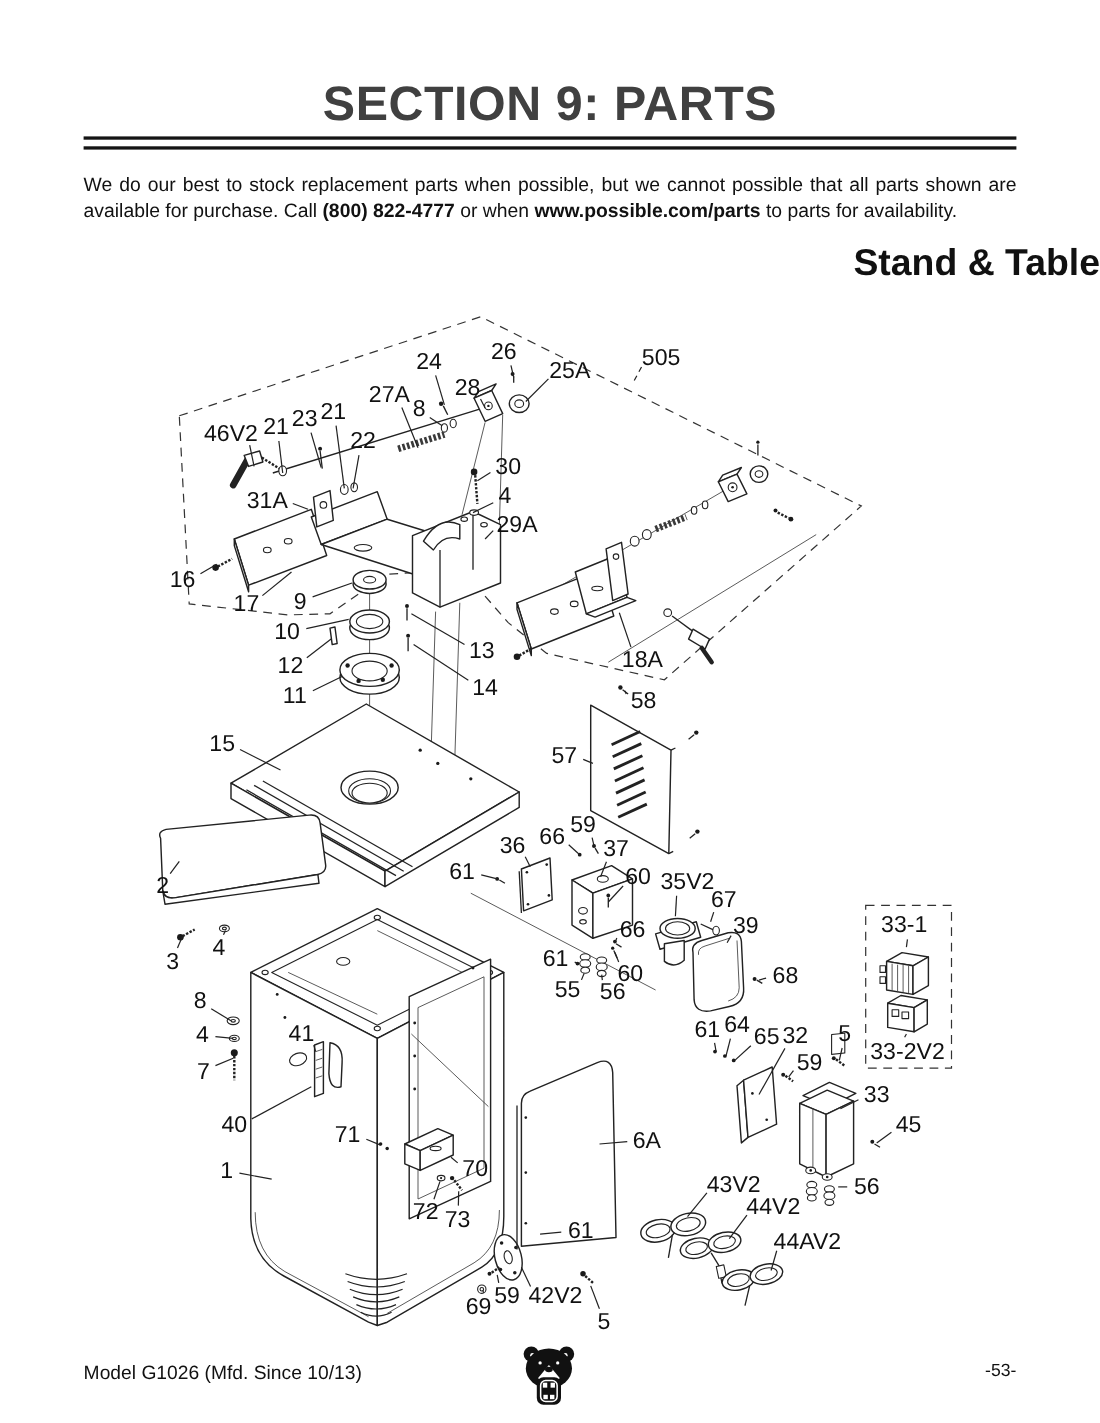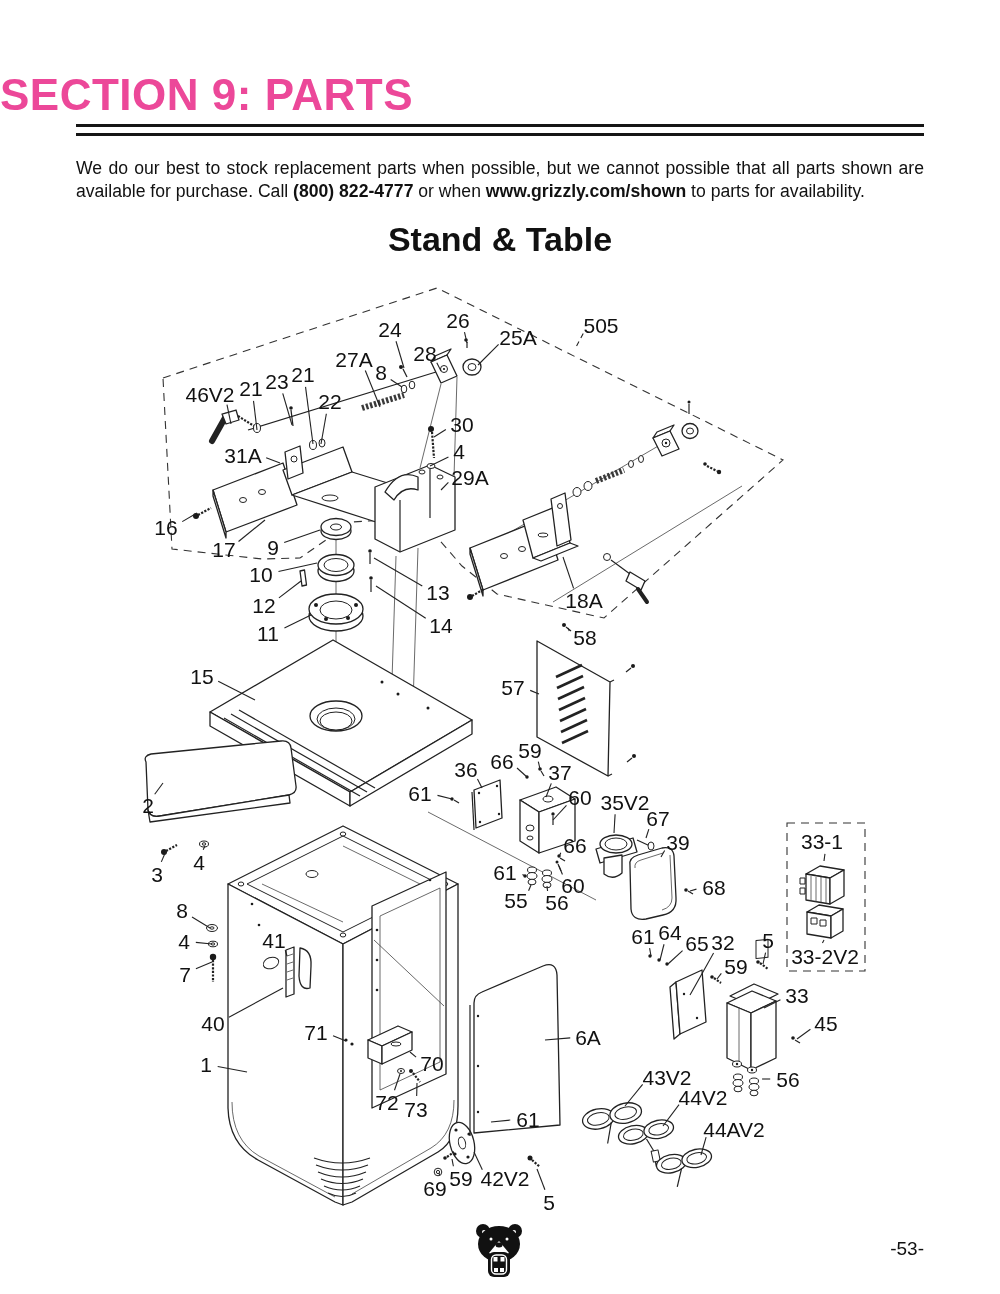--- a/index.html
+++ b/index.html
@@ -1,29 +1,29 @@
 <!DOCTYPE html>
 <html><head>
 <meta charset="utf-8">
 <style>
   html,body{margin:0;padding:0;background:#888;}
   .page{position:relative;width:1000px;height:1294px;background:#ffffff;margin:0 auto;
         font-family:"Liberation Sans",sans-serif;color:#111;overflow:hidden;}
-  .main-title{position:absolute;top:70px;left:0;width:100%;text-align:left;
-        font-size:44px;font-weight:bold;letter-spacing:.5px;color:#ec4899;}
+  .main-title{position:absolute;top:70px;left:0;width:100%;text-align:center;
+        font-size:44px;font-weight:bold;letter-spacing:.5px;color:#404040;}
   .double-rule{position:absolute;left:76px;right:76px;top:124px;height:6px;
         border-top:3px solid #151515;border-bottom:3px solid #151515;}
   .intro{position:absolute;left:76px;right:76px;top:157px;font-size:17.6px;
         line-height:1.33;text-align:justify;}
   .intro b{font-weight:bold;}
-  .diagram-title{position:absolute;top:220px;left:0;width:100%;text-align:center;
+  .diagram-title{position:absolute;top:220px;left:0;width:100%;text-align:right;
         font-size:34px;font-weight:bold;}
   #diagram-svg{position:absolute;left:0;top:0;width:1000px;height:1294px;}
   .footer-model{position:absolute;left:76px;top:1238px;font-size:17.5px;}
-  .footer-page{position:absolute;right:76px;top:1238px;font-size:19px;text-align:right;}
+  .footer-page{position:absolute;right:76px;top:1238px;font-size:16px;text-align:right;}
 
   
   .p{fill:#ffffff;stroke:#222;stroke-width:1.3;stroke-linejoin:round;}
   .pt{fill:#ffffff;stroke:#222;stroke-width:1;stroke-linejoin:round;}
   .ln{fill:none;stroke:#222;stroke-width:1.2;}
   .thin{fill:none;stroke:#444;stroke-width:0.8;}
   .dsh{fill:none;stroke:#333;stroke-width:1.1;stroke-dasharray:8 6;}
   .spring{fill:none;stroke:#3a3a3a;stroke-width:6;stroke-dasharray:2.4 1.8;}
   .screw{fill:none;stroke:#222;stroke-width:2.2;stroke-dasharray:2.2 1.4;}
   .dk{fill:#1a1a1a;stroke:none;}
@@ -32,21 +32,21 @@
   .leader.ds{stroke-dasharray:5 4;}
 </style>
 </head>
 <body>
 
 <div class="page">
 
   <div class="main-title">SECTION 9: PARTS</div>
   <div class="double-rule"></div>
 
-  <div class="intro"><span>We do our best to stock replacement parts when possible, but we cannot possible that all parts shown are available for purchase. Call </span><b>(800) 822-4777</b><span> or when </span><b>www.grizzly.com/shown</b><span> to parts for availability.</span></div>
+  <div class="intro"><span>We do our best to stock replacement parts when possible, but we cannot possible that all parts shown are available for purchase. Call </span><b>(800) 822-4777</b><span> or when </span><b>www.possible.com/parts</b><span> to parts for availability.</span></div>
 
   <div class="diagram-title">Stand &amp; Table</div>
 
   <svg id="diagram-svg" viewBox="0 0 1000 1294" xmlns="http://www.w3.org/2000/svg">
 
     <g>
       <path class="dsh" d="M163,378 L437,288 L783,460 L604,618 L497,594 L462,566 L420,518 L352,522 L300,558 L262,559 L172,549 Z"></path>
       <rect class="dsh" x="787" y="823" width="78" height="148" fill="none"></rect>
     </g>
 
@@ -686,14 +686,15 @@
         <text x="435" y="1188" class="callout" dominant-baseline="central">69</text>
         <line x1="453.380063063645" y1="1166.251408094384" x2="452" y2="1159" class="leader"></line>
         <text x="461" y="1178" class="callout" dominant-baseline="central">59</text>
         <line x1="482.32073032347654" y1="1169.646040594306" x2="474" y2="1152" class="leader"></line>
         <text x="505" y="1178" class="callout" dominant-baseline="central">42V2</text>
         <line x1="544.9332575492682" y1="1189.7826854946504" x2="537" y2="1169" class="leader"></line>
         <text x="549" y="1202" class="callout" dominant-baseline="central">5</text>
       </g>
   </svg>
 
+  <div class="footer-model">Model G1026 (Mfd. Since 10/13)</div>
   <div class="footer-page">-53-</div>
 </div>
 
 </body></html>

